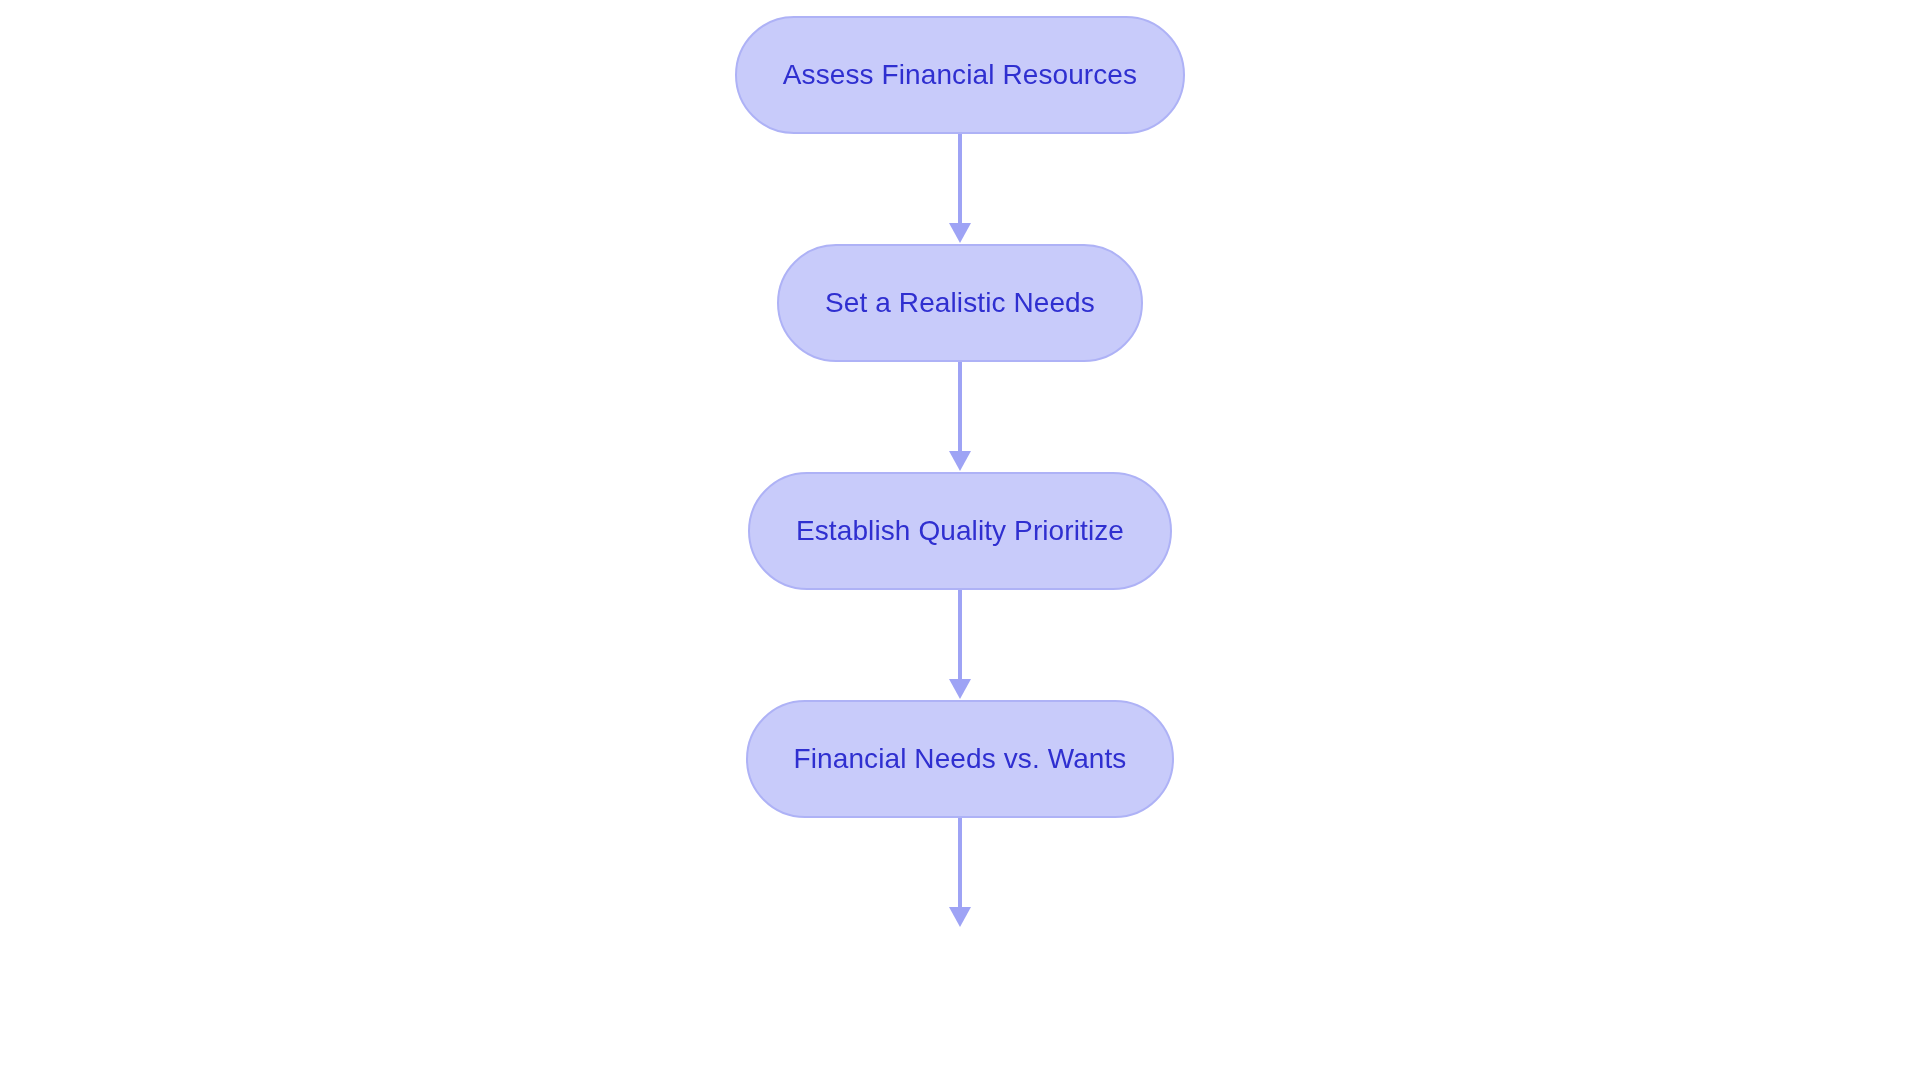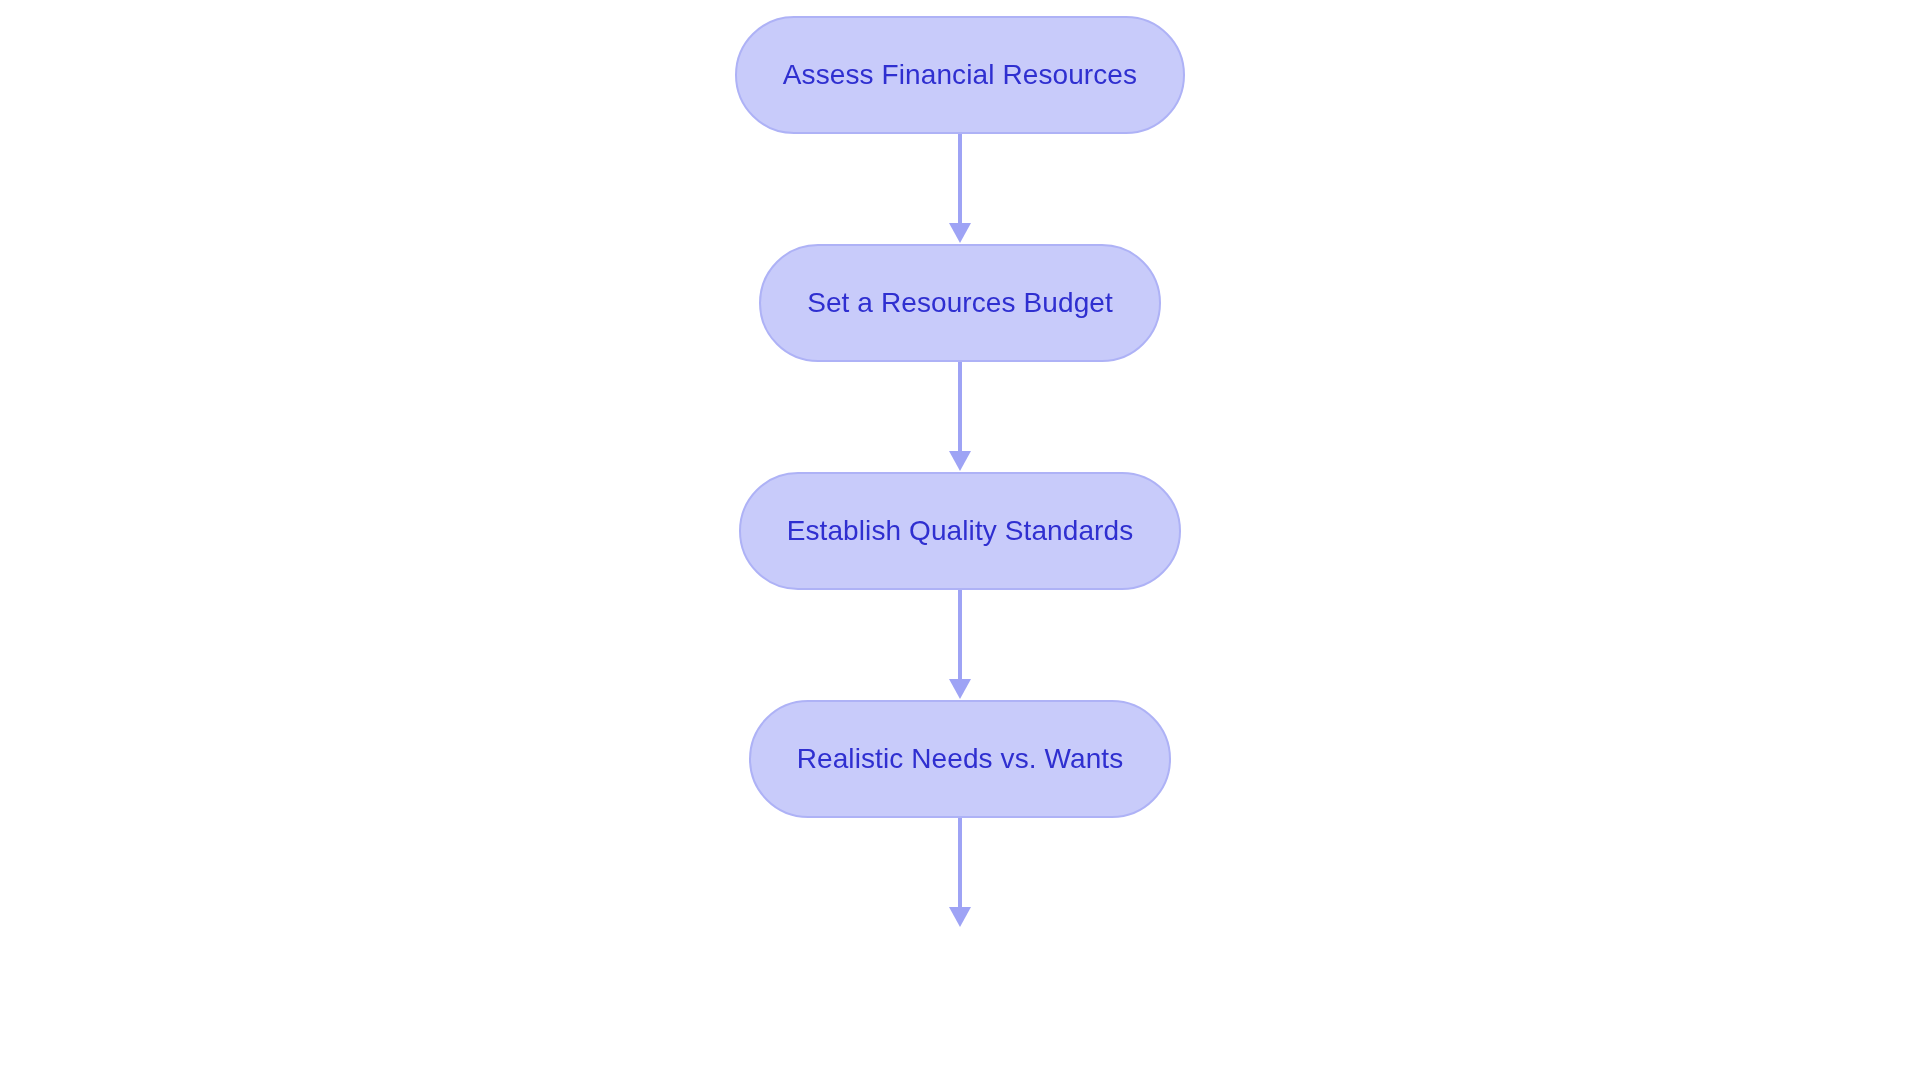--- a/index.html
+++ b/index.html
@@ -91,39 +91,39 @@
     <div class="node node-0">
       <span class="node-label">Assess Financial Resources</span>
     </div>
 
     <div class="connector">
       <div class="connector-line"></div>
       <div class="connector-arrowhead"></div>
     </div>
 
     <div class="node node-1">
-      <span class="node-label">Set a Resources Budget</span>
+      <span class="node-label">Set a Realistic Needs</span>
     </div>
 
     <div class="connector">
       <div class="connector-line"></div>
       <div class="connector-arrowhead"></div>
     </div>
 
     <div class="node node-2">
-      <span class="node-label">Establish Quality Standards</span>
+      <span class="node-label">Establish Quality Prioritize</span>
     </div>
 
     <div class="connector">
       <div class="connector-line"></div>
       <div class="connector-arrowhead"></div>
     </div>
 
     <div class="node node-3">
-      <span class="node-label">Realistic Needs vs. Wants</span>
+      <span class="node-label">Financial Needs vs. Wants</span>
     </div>
 
     <div class="connector">
       <div class="connector-line"></div>
       <div class="connector-arrowhead"></div>
     </div>
 
 
   </div>
 </div>

